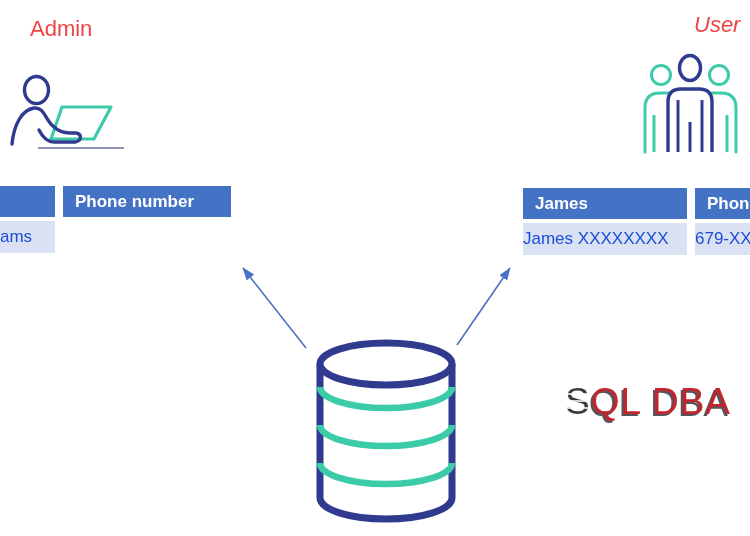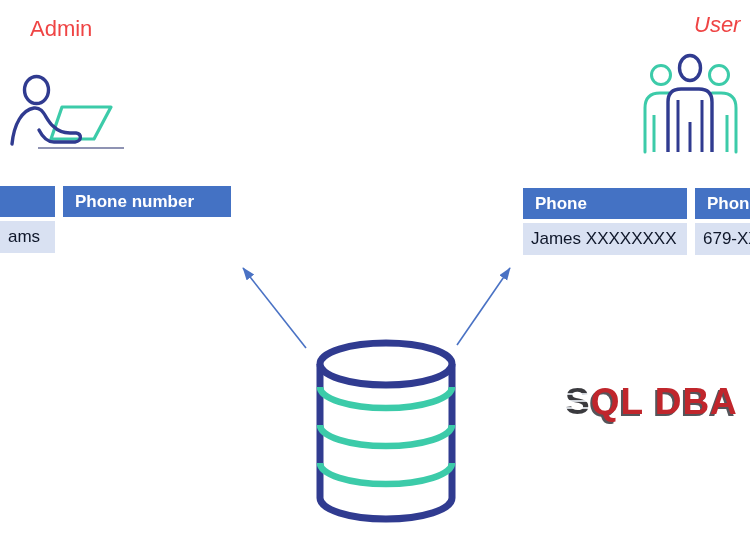--- a/index.html
+++ b/index.html
@@ -19,28 +19,28 @@
 
   .dtable { position:absolute; display:grid; column-gap:8px; row-gap:4px; }
   .left-table  { left:0px;   top:186px; grid-template-columns:55px 168px; }
   .right-table { left:523px; top:188px; grid-template-columns:164px 170px; }
   .hcell {
     background:#4472C4; color:#ffffff; font-weight:bold; font-size:17px;
     height:31px; display:flex; align-items:center; padding-left:12px;
     white-space:nowrap; overflow:hidden; box-sizing:border-box;
   }
   .dcell {
-    background:#D9E1F2; color:#0f172a; font-size:17px;
-    height:32px; display:flex; align-items:center; padding-left:8px;
+    background:#D9E1F2; color:#1d4ed8; font-size:17px;
+    height:32px; display:flex; align-items:center; 
     white-space:nowrap; overflow:hidden; box-sizing:border-box;
   }
 
   .logo {
     position:absolute; left:565px; top:381px;
-    font-size:37px; font-weight:700; letter-spacing:1px;
+    font-size:37px; font-weight:400; letter-spacing:1px;
     color:#c0262c; white-space:nowrap;
     text-shadow:-2px 2px 0 #55555a;
   }
   .logo .s {
     background:repeating-linear-gradient(to bottom, #3a3a3e 0 5px, #cfd3d9 5px 7px);
     -webkit-background-clip:text; background-clip:text;
     color:transparent; text-shadow:none;
   }
 </style>
 </head>
@@ -73,21 +73,21 @@
     <line x1="57" y1="74" x2="57" y2="104" stroke="#303B90" stroke-width="3"></line>
   </svg>
 
   <div class="dtable left-table">
     <div class="hcell"></div>
     <div class="hcell">Phone number</div>
     <div class="dcell">ams</div>
   </div>
 
   <div class="dtable right-table">
-    <div class="hcell">Phone</div>
+    <div class="hcell">James</div>
     <div class="hcell">Phone number</div>
     <div class="dcell">James XXXXXXXX</div>
     <div class="dcell">679-XX-XXXX</div>
   </div>
 
   <svg class="icon-svg arrows" width="750" height="536" viewBox="0 0 750 536">
     <defs>
       <marker id="ah" markerWidth="10" markerHeight="8" refX="7.5" refY="3" orient="auto" markerUnits="strokeWidth">
         <path d="M0,0 L8,3 L0,6 Z" fill="#4a72c4"></path>
       </marker>

